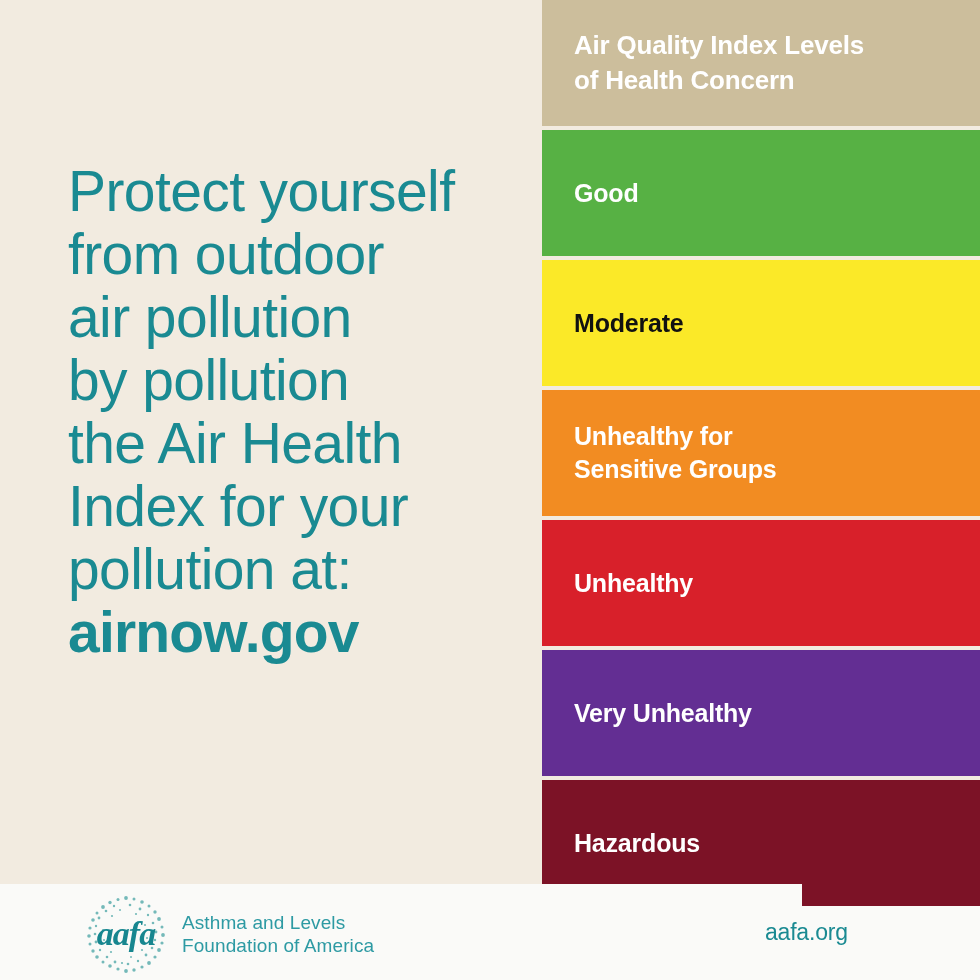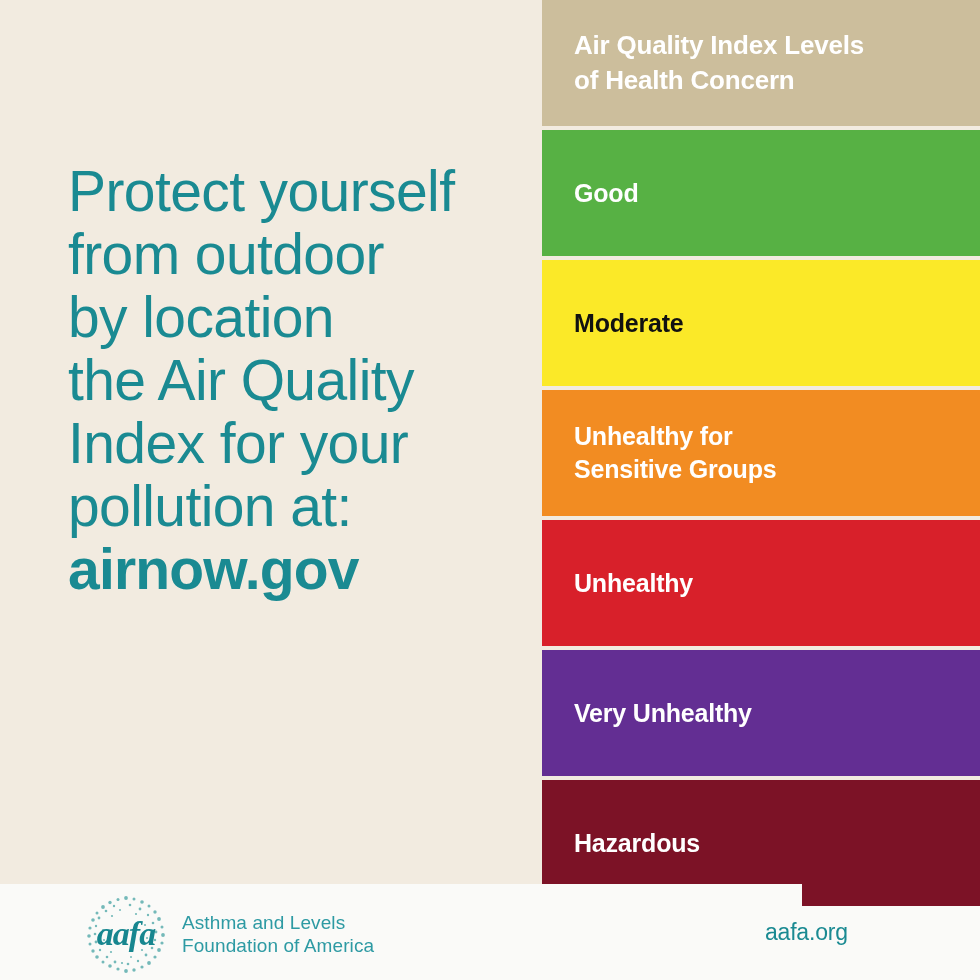--- a/index.html
+++ b/index.html
@@ -126,22 +126,23 @@
 <body>
 
 <div id="poster">
 
   <div id="main">
 
     <div id="headline-col">
       <div id="headline">
         <span class="ln">Protect yourself</span>
         <span class="ln">from outdoor</span>
-        <span class="ln">by location</span>
-        <span class="ln">the Air Quality</span>
+        <span class="ln">air pollution</span>
+        <span class="ln">by pollution</span>
+        <span class="ln">the Air Health</span>
         <span class="ln">Index for your</span>
         <span class="ln">pollution at:</span>
         <span class="site">airnow.gov</span>
       </div>
     </div>
 
     <div id="aqi-col">
 
       <div class="band header" style="background:#CCBE9C;">
         <span class="band-label" style="color:#FFFFFF; white-space:pre-line;">Air Quality Index Levels

